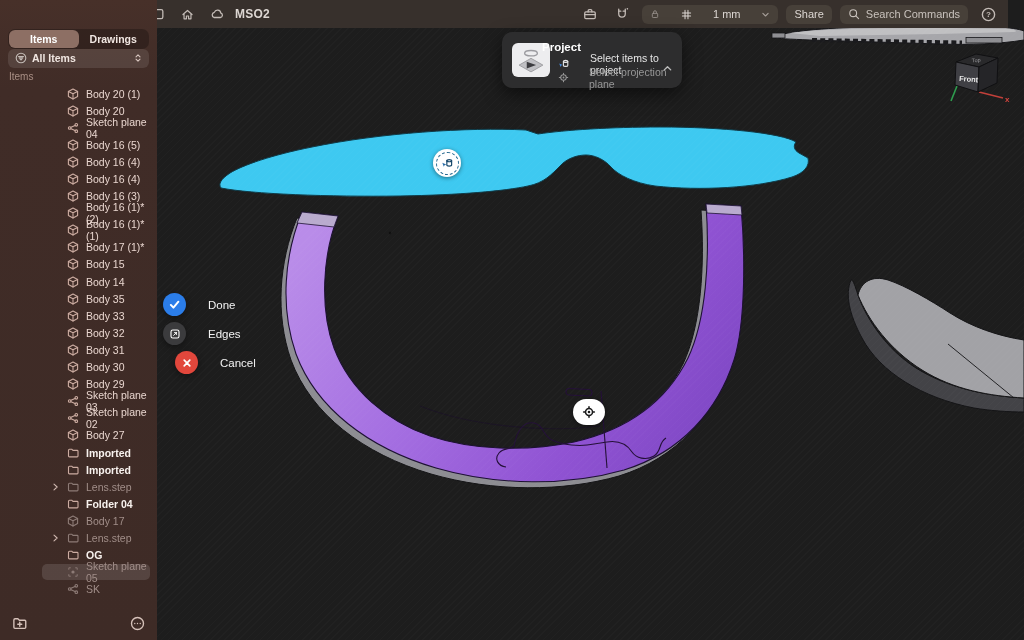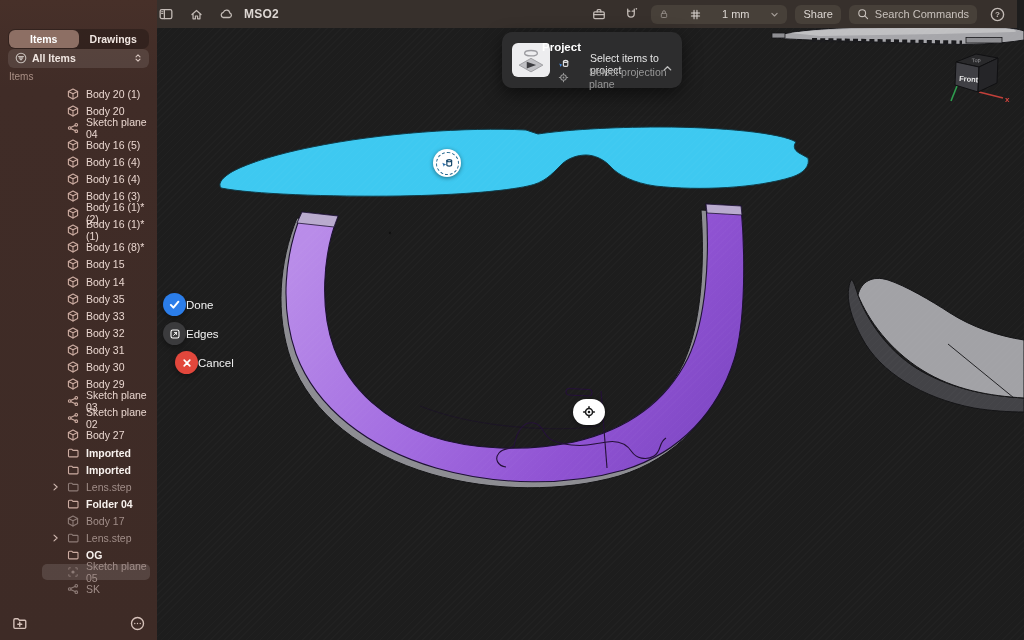--- a/index.html
+++ b/index.html
@@ -1,20 +1,20 @@
 <!DOCTYPE html>
 <html><head>
 <meta charset="utf-8">
 <style>
   html,body{margin:0;padding:0;background:#000;}
   *{box-sizing:border-box;font-family:"Liberation Sans",sans-serif;-webkit-font-smoothing:antialiased;}
   #app{position:relative;width:1024px;height:640px;overflow:hidden;background:#1d1d1d;}
 
   
-  #titlebar{position:absolute;left:150px;top:0;width:867px;height:28px;background:#37302c;display:flex;align-items:center;}
+  #titlebar{position:absolute;left:141px;top:0;width:867px;height:28px;background:#37302c;display:flex;align-items:center;}
   .tb-ic{color:#c3bbb6;display:inline-flex;align-items:center;justify-content:center;width:24px;height:20px;}
   #tb-title{color:#ddd7d3;font-size:12px;font-weight:600;margin-left:6px;letter-spacing:.2px;}
   #tb-right{position:absolute;right:8px;top:0;height:28px;display:flex;align-items:center;gap:8px;}
   .pill{background:#474039;border-radius:6px;height:19px;display:flex;align-items:center;padding:0 8px;gap:21px;color:#ddd7d3;font-size:11px;}
   .pill .dim{color:#968e89;}
   #search-pill{color:#c8c1bc;gap:6px;}
   
   #sidebar{position:absolute;left:0;top:0;width:157px;height:640px;background:linear-gradient(180deg,#473029 0%,#402c27 14%,#3e2b26 100%);z-index:5;}
   #seg{position:absolute;left:8px;top:29px;width:141px;height:20px;background:rgba(0,0,0,.25);border-radius:7px;display:flex;padding:1px;}
   .seg-btn{flex:1;display:flex;align-items:center;justify-content:center;font-size:10.5px;color:#f0e6e1;border-radius:6px;font-weight:600;}
@@ -37,21 +37,21 @@
   #scene{position:absolute;left:0;top:0;}
   
   #proj-panel{position:absolute;left:345px;top:4px;width:180px;height:56px;background:#2d2d2e;border-radius:10px;box-shadow:0 6px 18px rgba(0,0,0,.55);z-index:6;}
   #proj-thumb{position:absolute;left:10px;top:11px;width:38px;height:34px;background:#ededef;border-radius:6px;display:flex;align-items:center;justify-content:center;}
   #proj-title{position:absolute;left:40px;top:9px;color:#fff;font-size:11.5px;font-weight:700;}
   .proj-row{position:absolute;left:56px;height:13px;display:flex;align-items:center;gap:20px;font-size:10.5px;color:#e6e6e6;}
   .proj-row.dim2{color:#979797;}
   .proj-row .pic{display:inline-flex;width:12px;justify-content:center;}
   #proj-chev{position:absolute;right:9px;top:28px;color:#bdbdbd;}
   
-  .act{position:absolute;display:flex;align-items:center;z-index:6;}
+  .act{position:absolute;display:flex;align-items:center;gap:22px;z-index:6;}
   .act .circ{width:23px;height:23px;border-radius:50%;display:flex;align-items:center;justify-content:center;color:#fff;box-shadow:0 2px 6px rgba(0,0,0,.4);}
   .act .lbl{color:#f2f2f2;font-size:11.5px;}
   
   .badge{position:absolute;background:#fff;display:flex;align-items:center;justify-content:center;box-shadow:0 1px 4px rgba(0,0,0,.45);z-index:4;}
   #badge-items{left:276px;top:121px;width:28px;height:28px;border-radius:50%;}
   #badge-items .ring{position:absolute;inset:2.5px;border:1px dashed #2a6c93;border-radius:50%;}
   #badge-plane{left:416px;top:371px;width:32px;height:26px;border-radius:13px;color:#1c1c1c;}
   
   #viewcube{position:absolute;left:791px;top:20px;width:66px;height:58px;z-index:4;}
   svg text{user-select:none;}
@@ -164,21 +164,21 @@
           </span>
           <span>Body 16 (1)* (1)</span>
         </div>
         <div class="row">
           <span class="ric">
             <svg width="12" height="12" viewBox="0 0 12 12" fill="none" stroke="currentColor" stroke-width="1.1" stroke-linecap="round" stroke-linejoin="round">
               <path d="M6 1 10.6 3.4 10.6 8.6 6 11 1.4 8.6 1.4 3.4Z"></path>
               <path d="M1.4 3.4 6 5.8 10.6 3.4 M6 5.8 6 11"></path>
             </svg>
           </span>
-          <span>Body 16 (8)*</span>
+          <span>Body 17 (1)*</span>
         </div>
         <div class="row">
           <span class="ric">
             <svg width="12" height="12" viewBox="0 0 12 12" fill="none" stroke="currentColor" stroke-width="1.1" stroke-linecap="round" stroke-linejoin="round">
               <path d="M6 1 10.6 3.4 10.6 8.6 6 11 1.4 8.6 1.4 3.4Z"></path>
               <path d="M1.4 3.4 6 5.8 10.6 3.4 M6 5.8 6 11"></path>
             </svg>
           </span>
           <span>Body 15</span>
         </div>

